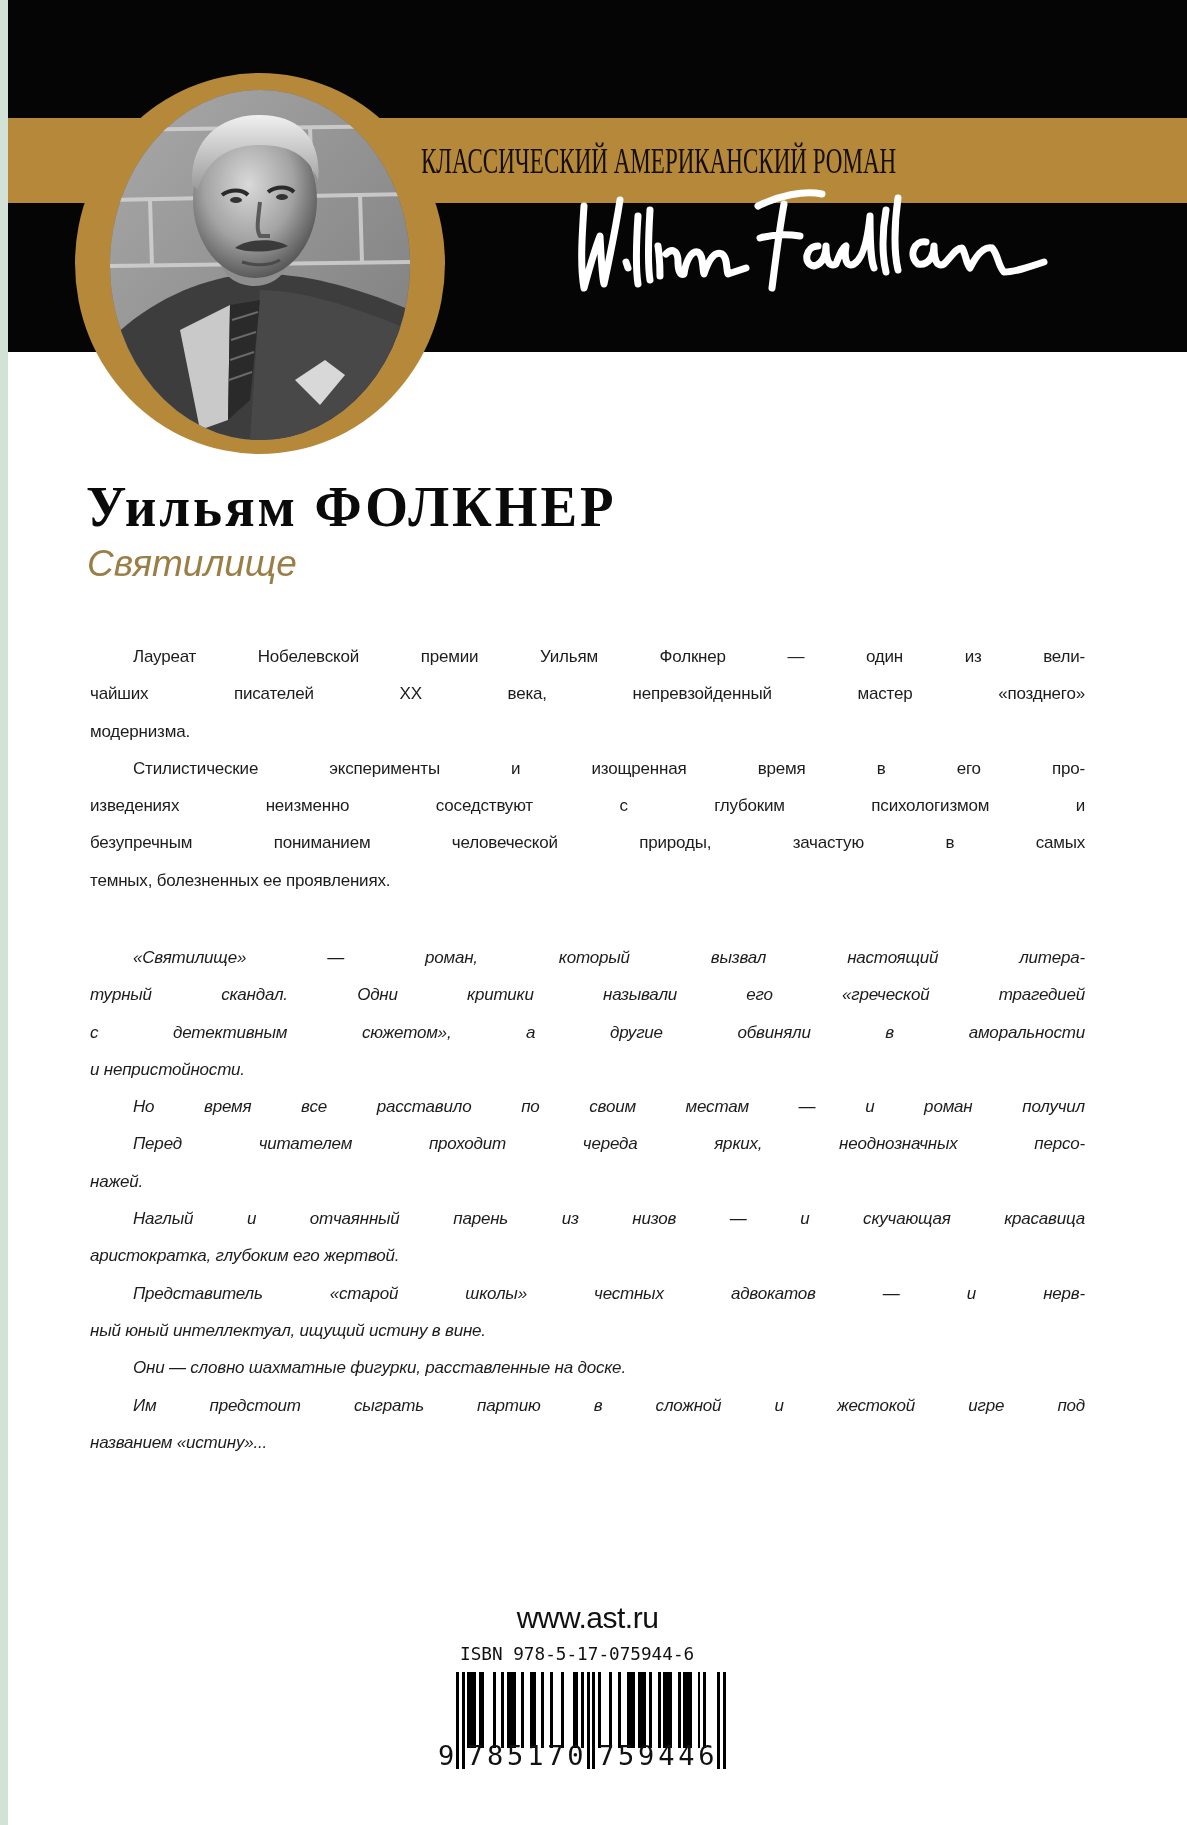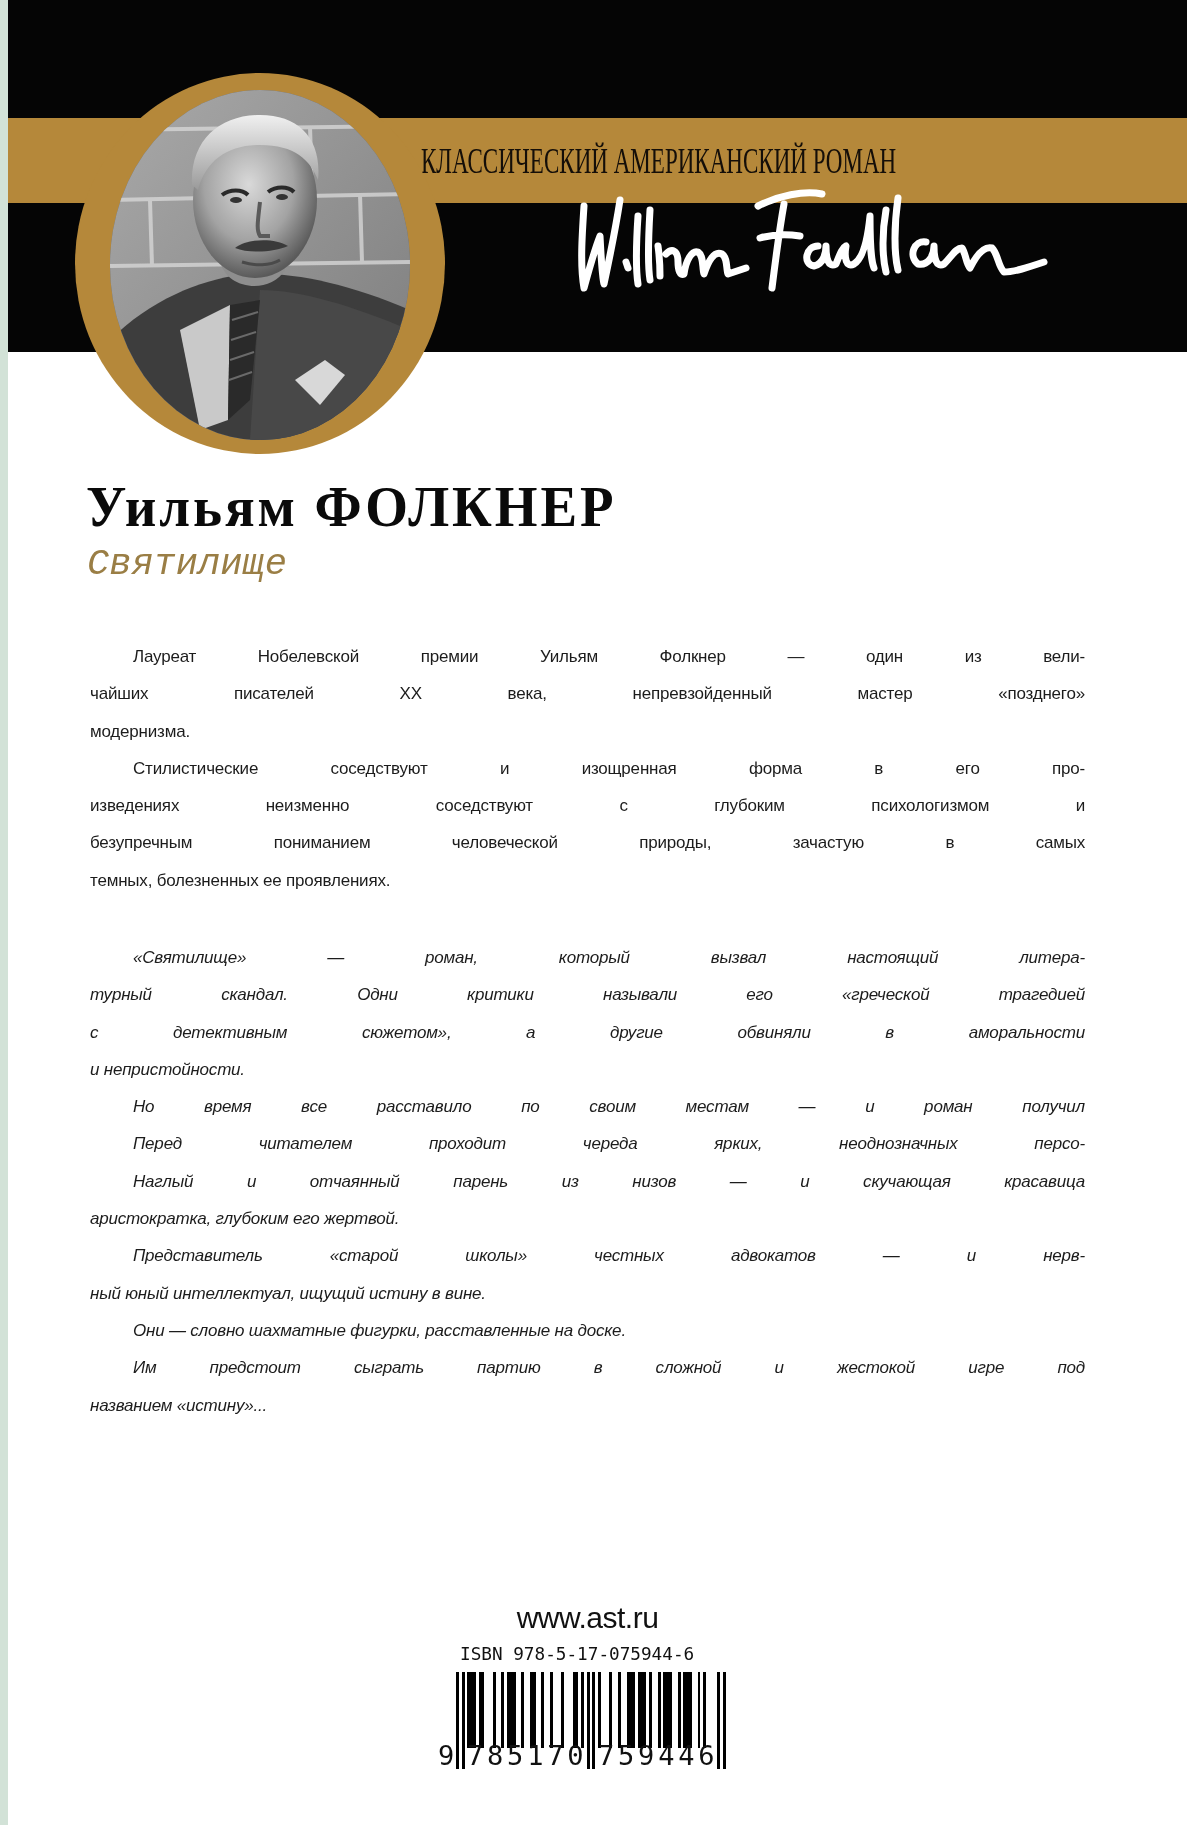--- a/index.html
+++ b/index.html
@@ -31,21 +31,21 @@
   .portrait svg { width: 300px; height: 350px; display: block; }
 
   .author-name {
     position: absolute; left: 78px; top: 476px; height: 62px;
     font-family: "Liberation Serif", serif; font-weight: bold; font-size: 56px; line-height: 62px;
     color: #0a0a0a; white-space: nowrap; letter-spacing: 3px;
     transform-origin: left center; transform: scaleX(0.98);
   }
   .book-title {
     position: absolute; left: 79px; top: 540px; height: 48px;
-    font-family: Liberation Mono, monospace; font-style: italic; font-size: 37px; line-height: 48px;
+    font-family: Liberation Sans, sans-serif; font-style: italic; font-size: 37px; line-height: 48px;
     color: #9a7e45; white-space: nowrap;
   }
 
   .text-block { position: absolute; left: 82px; width: 995px; color: #1c1c1c; }
   .text-block.body { top: 638px; }
   .text-block.italic { top: 939px; font-style: italic; }
   .line {
     display: block; height: 37.3px; line-height: 37.3px; font-size: 17px;
     white-space: nowrap; text-align: justify; text-align-last: justify;
     letter-spacing: -0.2px;
@@ -167,33 +167,34 @@
     </svg>
   </div>
 
   <div class="author-name">Уильям ФОЛКНЕР</div>
   <div class="book-title">Святилище</div>
 
   <div class="text-block body">
     <span class="line indent">Лауреат Нобелевской премии Уильям Фолкнер — один из вели-</span>
     <span class="line">чайших писателей XX века, непревзойденный мастер «позднего»</span>
     <span class="line last">модернизма.</span>
-    <span class="line indent">Стилистические соседствуют и изощренная форма в его про-</span>
+    <span class="line indent">Стилистические эксперименты и изощренная время в его про-</span>
     <span class="line">изведениях неизменно соседствуют с глубоким психологизмом и</span>
     <span class="line">безупречным пониманием человеческой природы, зачастую в самых</span>
     <span class="line last">темных, болезненных ее проявлениях.</span>
   </div>
 
   <div class="text-block italic">
     <span class="line indent">«Святилище» — роман, который вызвал настоящий литера-</span>
     <span class="line">турный скандал. Одни критики называли его «греческой трагедией</span>
     <span class="line">с детективным сюжетом», а другие обвиняли в аморальности</span>
     <span class="line last">и непристойности.</span>
     <span class="line indent">Но время все расставило по своим местам — и роман получил</span>
     <span class="line indent">Перед читателем проходит череда ярких, неоднозначных персо-</span>
+    <span class="line last">нажей.</span>
     <span class="line indent">Наглый и отчаянный парень из низов — и скучающая красавица</span>
     <span class="line last">аристократка, глубоким его жертвой.</span>
     <span class="line indent">Представитель «старой школы» честных адвокатов — и нерв-</span>
     <span class="line last">ный юный интеллектуал, ищущий истину в вине.</span>
     <span class="line indent last">Они — словно шахматные фигурки, расставленные на доске.</span>
     <span class="line indent">Им предстоит сыграть партию в сложной и жестокой игре под</span>
     <span class="line last">названием «истину»...</span>
   </div>
 
   <div class="isbn-box">

